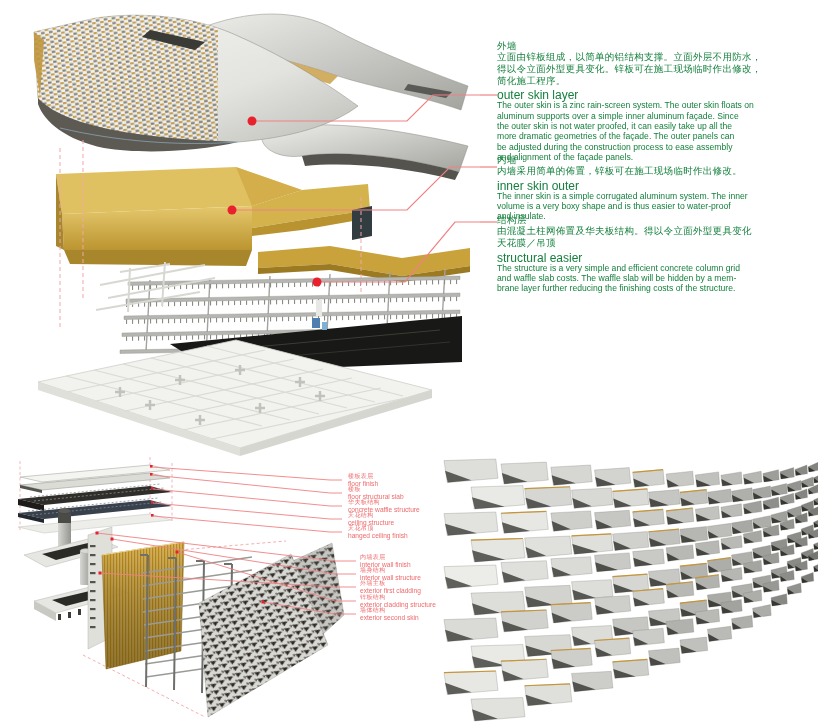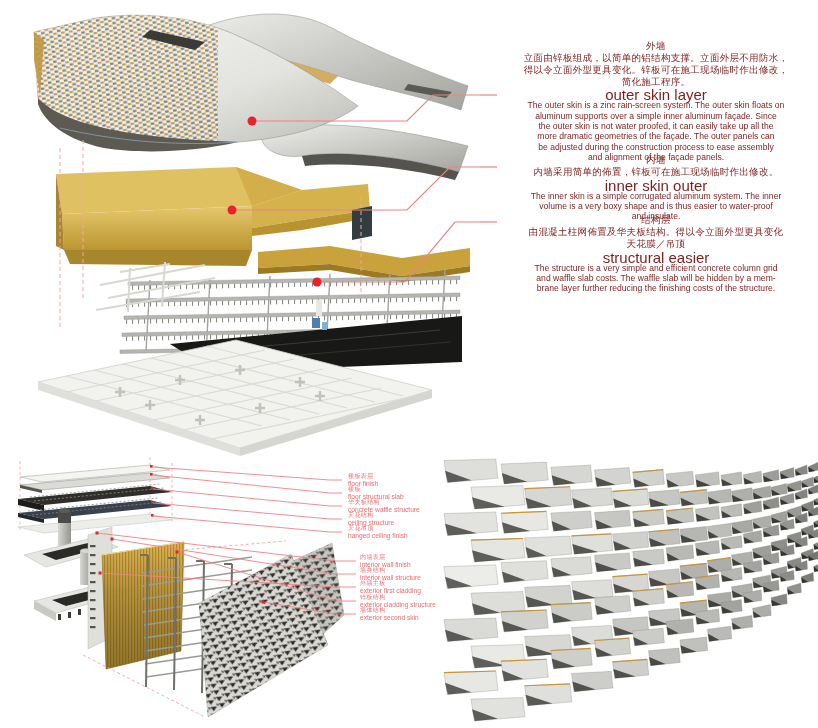--- a/index.html
+++ b/index.html
@@ -1,24 +1,24 @@
 <!DOCTYPE html>
 <html><head>
 <meta charset="utf-8">
 <style>
   html,body{margin:0;padding:0;background:#fff;}
   .canvas{position:relative;width:818px;height:728px;background:#ffffff;overflow:hidden;
           font-family:"Liberation Sans", sans-serif;}
   svg{display:block;}
   .abs{position:absolute;}
   
-  .ann{position:absolute;left:497px;width:318px;color:#7f1d1d;text-align:center;}
+  .ann{position:absolute;left:497px;width:318px;color:#15803d;}
   .ann .t-zh{font-size:9.5px;line-height:12px;letter-spacing:.5px;}
-  .ann .b-zh{font-size:9.5px;line-height:11.8px;letter-spacing:.3px;white-space:pre-line;}
-  .ann .t-en{font-size:15px;line-height:10px;margin-top:3px;}
+  .ann .b-zh{font-size:9.5px;line-height:11.8px;letter-spacing:.3px;white-space:pre-line;font-family:Liberation Serif, serif;}
+  .ann .t-en{font-size:12px;line-height:10px;margin-top:3px;}
   .ann .b-en{font-size:8.6px;line-height:10.3px;white-space:pre-line;}
   
   .dl{position:absolute;color:#ee6a6d;white-space:nowrap;}
   .dl .zh{display:block;font-size:6px;line-height:6.6px;letter-spacing:.4px;}
   .dl .en{display:block;font-size:6.6px;line-height:7px;}
 </style>
 </head>
 <body>
 
 <div class="canvas">

